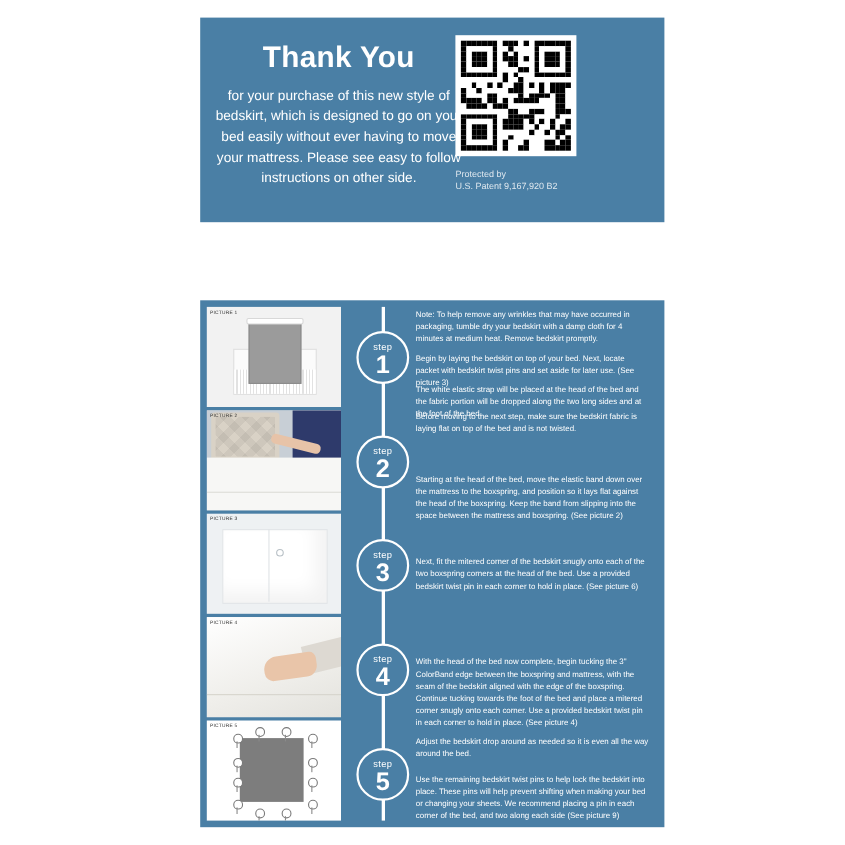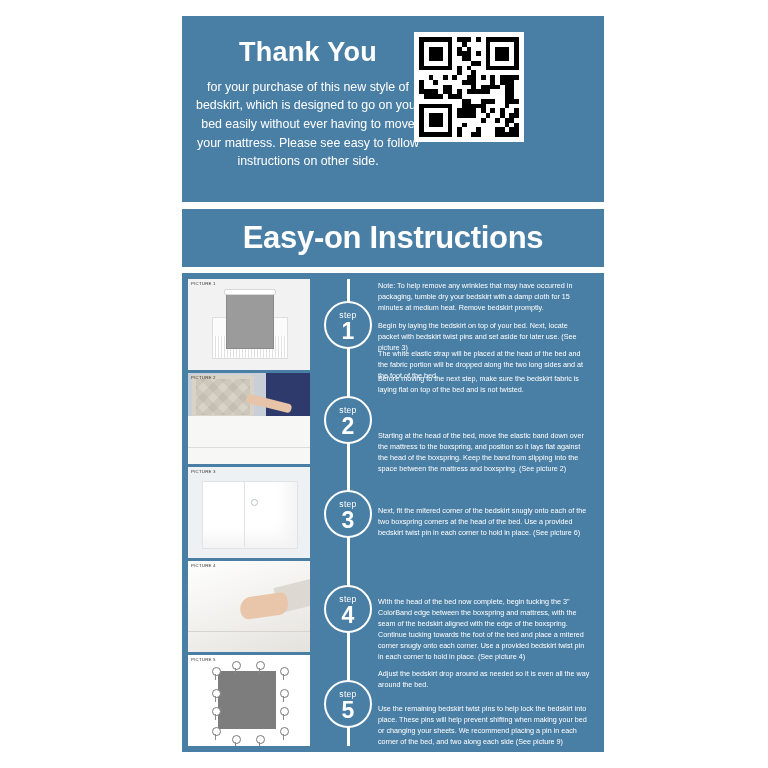--- a/index.html
+++ b/index.html
@@ -732,26 +732,27 @@
             <i style="background: rgb(255, 255, 255);"></i>
             <i style="background: rgb(255, 255, 255);"></i>
             <i style="background: rgb(255, 255, 255);"></i>
             <i></i>
             <i></i>
             <i></i>
             <i></i>
             <i></i>
           </div>
       </div>
+      <div class="patent">
+        <div>Protected by</div>
+        <div>U.S. Patent 9,167,920 B2</div>
+      </div>
     </div>
   </div>
 
-  <div class="banner">
-    <div class="banner-title">Easy-on Instructions</div>
-  </div>
 
   <div class="main">
 
     <div class="pictures-col">
 
       <div class="pic p1">
         <span class="pic-label">PICTURE 1</span>
         <div class="bedwrap">
           <div class="skirt"></div>
           <div class="mattress"></div>
@@ -836,21 +837,21 @@
         <span class="s-word">step</span>
         <span class="s-num">4</span>
       </div>
       <div class="step-badge" style="top:401px">
         <span class="s-word">step</span>
         <span class="s-num">5</span>
       </div>
     </div>
 
     <div class="text-col">
-      <div class="para" style="top:2px">Note: To help remove any wrinkles that may have occurred in packaging, tumble dry your bedskirt with a damp cloth for 15 minutes at medium heat. Remove bedskirt promptly.</div>
+      <div class="para" style="top:2px">Note: To help remove any wrinkles that may have occurred in packaging, tumble dry your bedskirt with a damp cloth for 4 minutes at medium heat. Remove bedskirt promptly.</div>
       <div class="para" style="top:42px">Begin by laying the bedskirt on top of your bed. Next, locate packet with bedskirt twist pins and set aside for later use. (See picture 3)</div>
       <div class="para" style="top:70px">The white elastic strap will be placed at the head of the bed and the fabric portion will be dropped along the two long sides and at the foot of the bed.</div>
       <div class="para" style="top:95px">Before moving to the next step, make sure the bedskirt fabric is laying flat on top of the bed and is not twisted.</div>
       <div class="para" style="top:152px">Starting at the head of the bed, move the elastic band down over the mattress to the boxspring, and position so it lays flat against the head of the boxspring. Keep the band from slipping into the space between the mattress and boxspring. (See picture 2)</div>
       <div class="para" style="top:227px">Next, fit the mitered corner of the bedskirt snugly onto each of the two boxspring corners at the head of the bed. Use a provided bedskirt twist pin in each corner to hold in place. (See picture 6)</div>
       <div class="para" style="top:318px">With the head of the bed now complete, begin tucking the 3" ColorBand edge between the boxspring and mattress, with the seam of the bedskirt aligned with the edge of the boxspring. Continue tucking towards the foot of the bed and place a mitered corner snugly onto each corner. Use a provided bedskirt twist pin in each corner to hold in place. (See picture 4)</div>
       <div class="para" style="top:390px">Adjust the bedskirt drop around as needed so it is even all the way around the bed.</div>
       <div class="para" style="top:425px">Use the remaining bedskirt twist pins to help lock the bedskirt into place. These pins will help prevent shifting when making your bed or changing your sheets. We recommend placing a pin in each corner of the bed, and two along each side (See picture 9)</div>
     </div>
 

